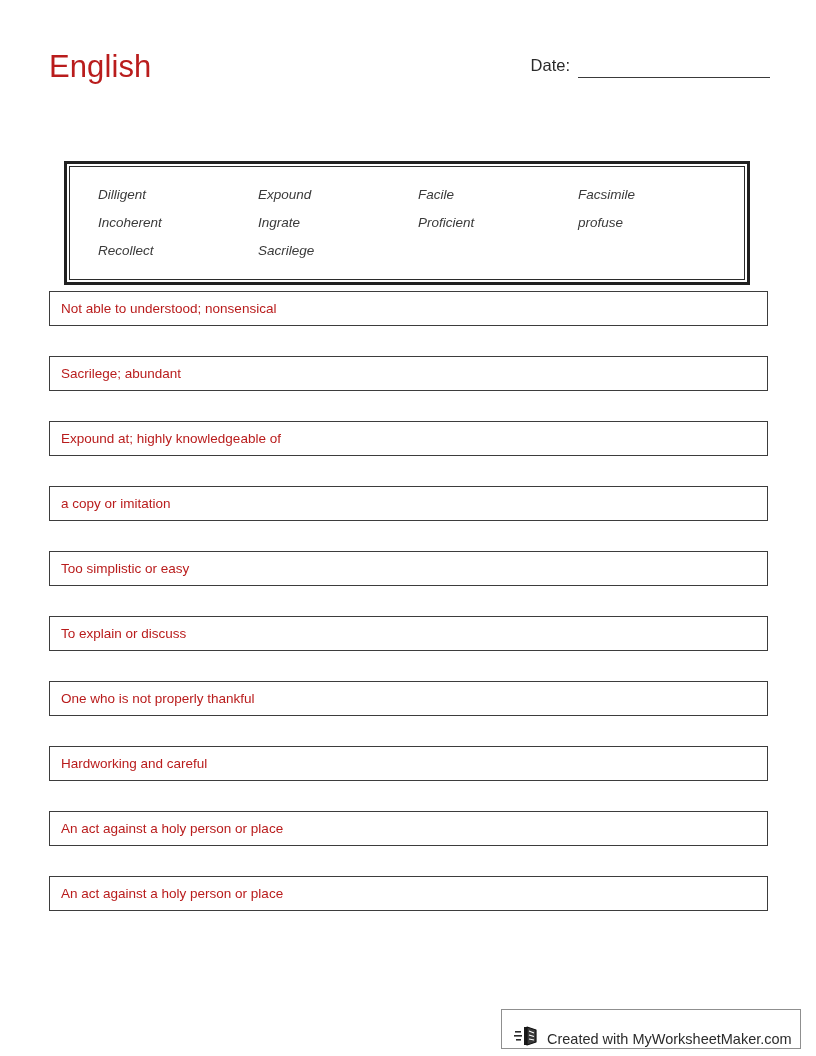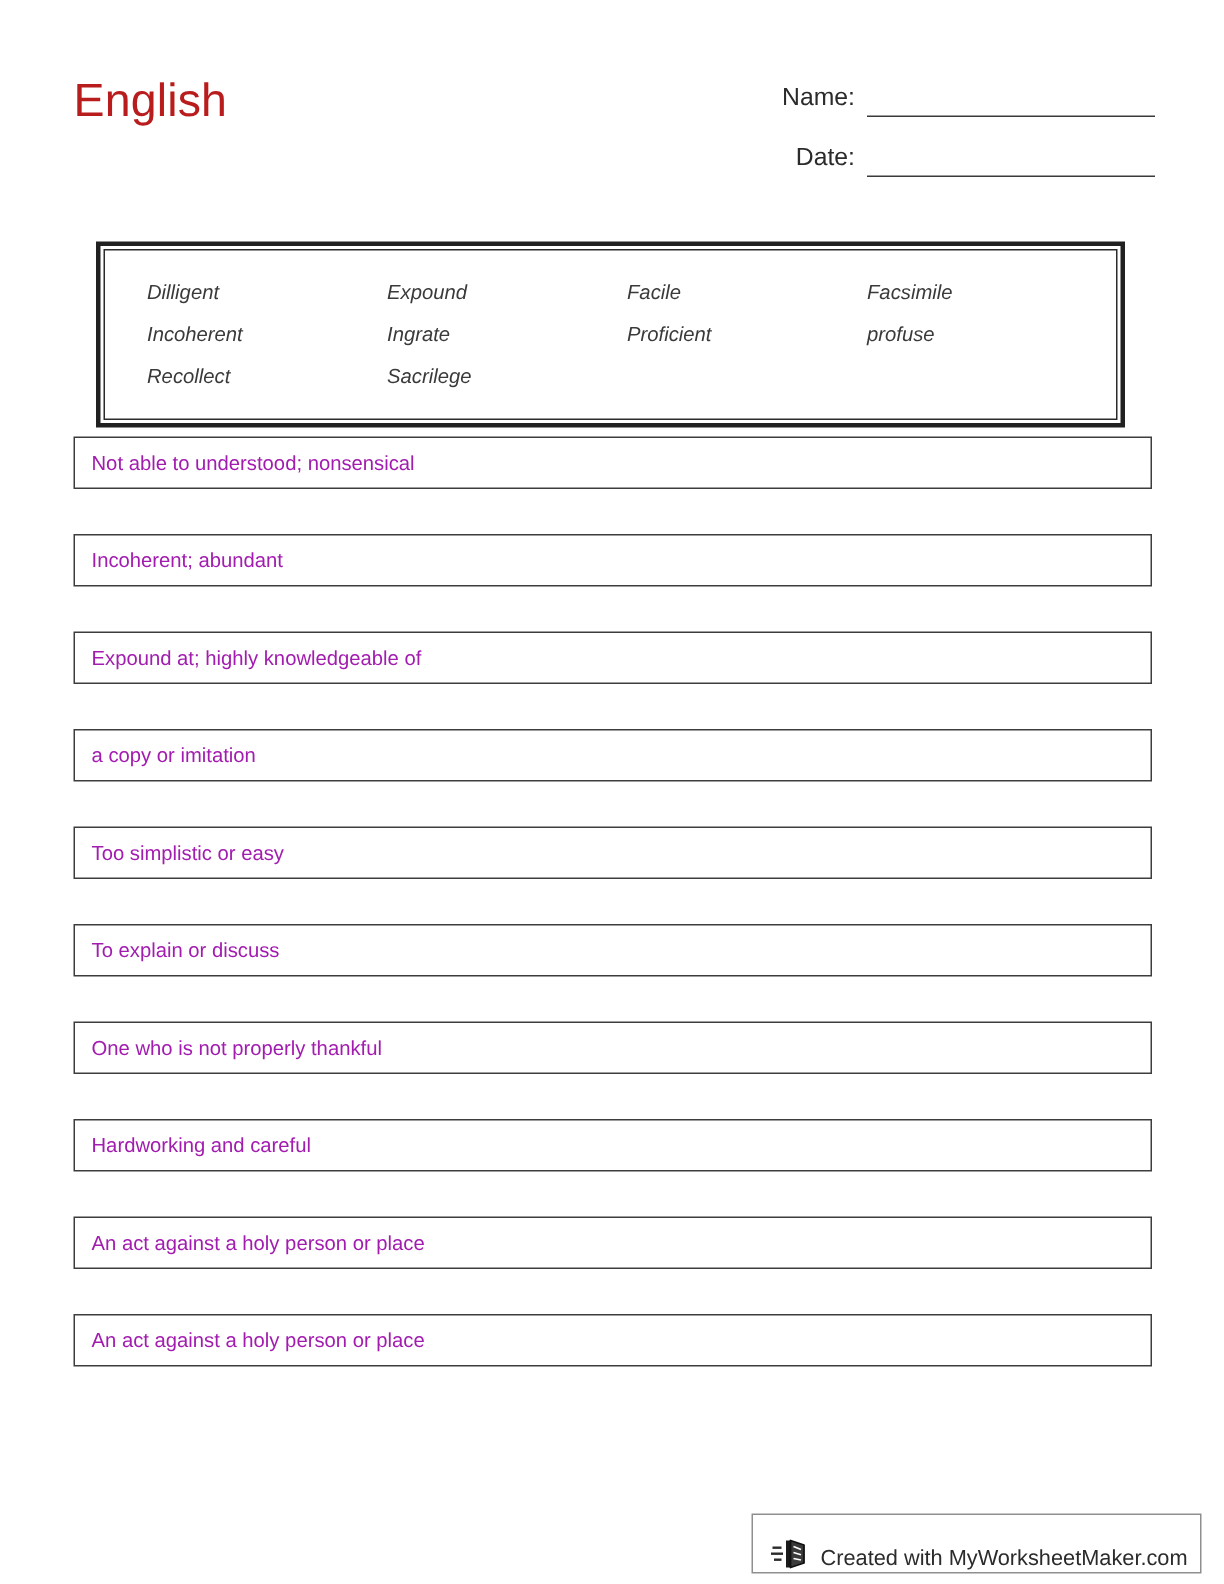--- a/index.html
+++ b/index.html
@@ -109,21 +109,21 @@
     height: 35px;
     border: 1.2px solid #3d3d3d;
     margin-bottom: 30px;
     display: flex;
     align-items: center;
     background: #ffffff;
   }
   .answer-text {
     padding-left: 11px;
     font-size: 13.5px;
-    color: #a21caf;
+    color: #b91c1c;
     line-height: 18px;
     white-space: nowrap;
   }
 
   
   .footer-badge {
     position: absolute;
     left: 501px;
     top: 1009px;
     width: 300px;
@@ -150,24 +150,20 @@
   }
 </style>
 </head>
 <body>
 
 <div class="header">
   <div class="page-title">English</div>
 
   <div class="field-group">
     <div class="field-row">
-      <span class="field-label">Name:</span>
-      <span class="field-rule"></span>
-    </div>
-    <div class="field-row">
       <span class="field-label">Date:</span>
       <span class="field-rule"></span>
     </div>
   </div>
 </div>
 
 <div class="word-bank">
   <div class="word-bank-inner">
 
     <div class="word-row">
@@ -194,21 +190,21 @@
   </div>
 </div>
 
 <div class="answers">
 
   <div class="answer-box">
     <span class="answer-text">Not able to understood; nonsensical</span>
   </div>
 
   <div class="answer-box">
-    <span class="answer-text">Incoherent; abundant</span>
+    <span class="answer-text">Sacrilege; abundant</span>
   </div>
 
   <div class="answer-box">
     <span class="answer-text">Expound at; highly knowledgeable of</span>
   </div>
 
   <div class="answer-box">
     <span class="answer-text">a copy or imitation</span>
   </div>
 

